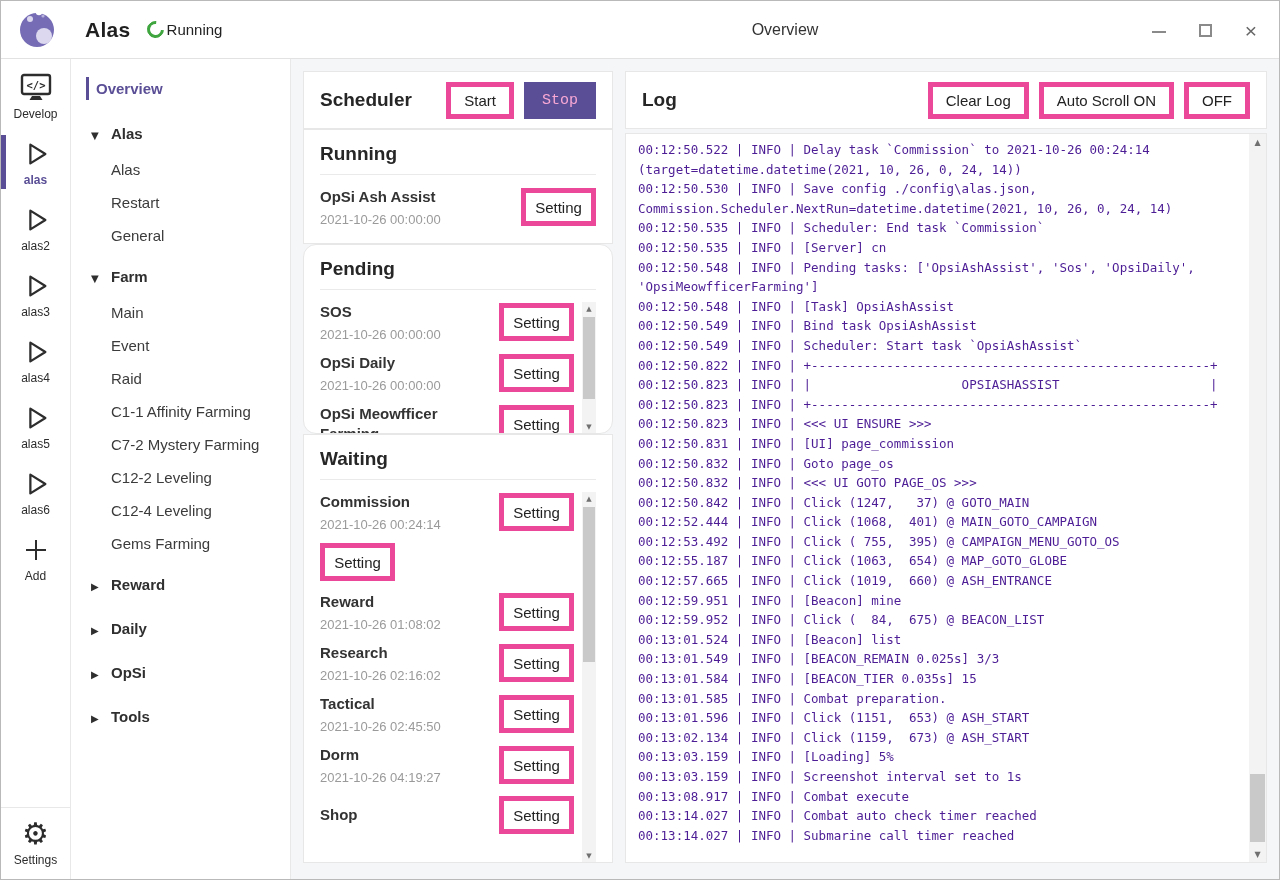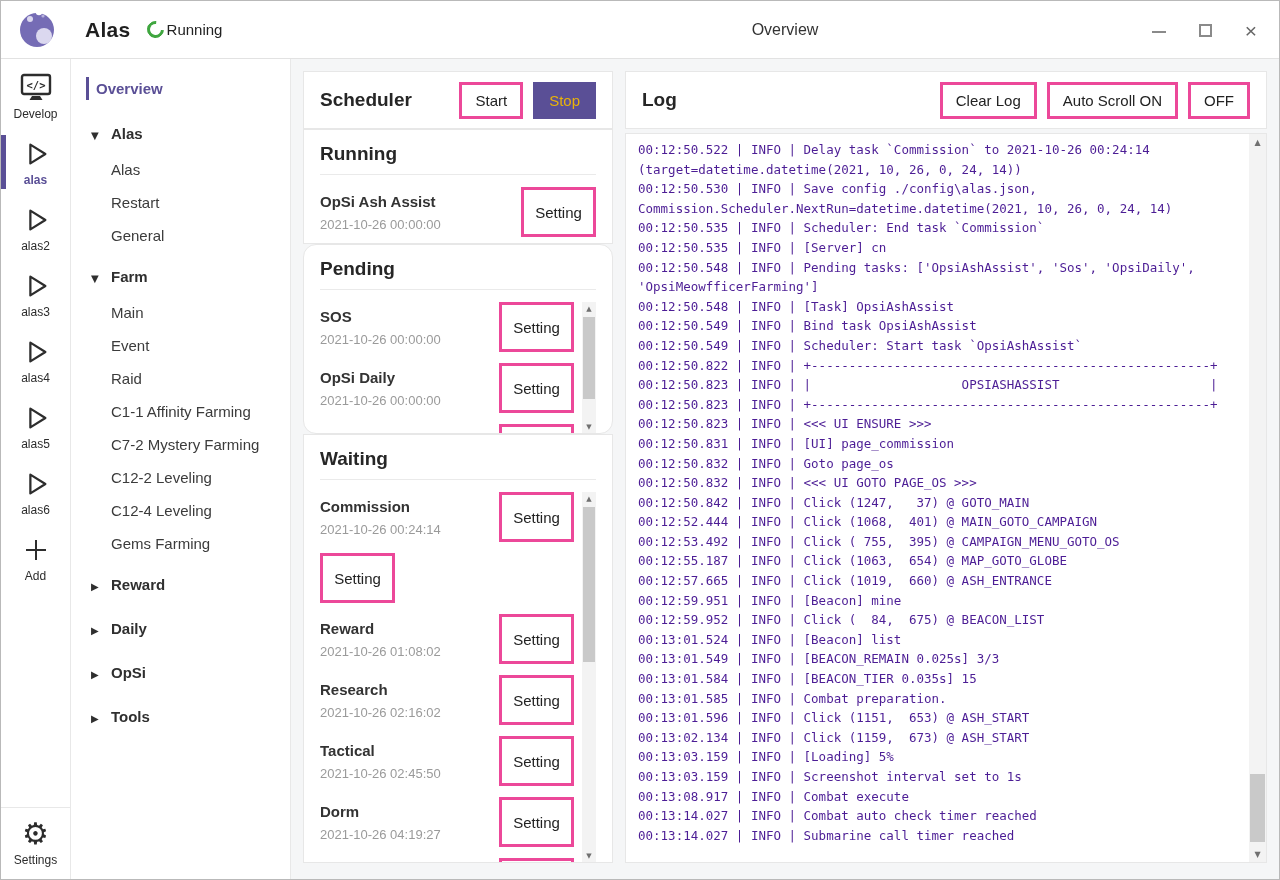--- a/index.html
+++ b/index.html
@@ -46,36 +46,36 @@
   
   .content { flex:1; background:#f5f6f7; display:flex; gap:12px; padding:12px 12px 16px 12px; min-width:0; }
   .panel { background:#fff; border:1px solid #e7e7e7; }
 
   .col-mid { width:310px; flex:0 0 310px; display:flex; flex-direction:column; }
   .col-log { flex:1; display:flex; flex-direction:column; gap:4px; min-width:0; }
 
   .bar-panel { height:58px; flex:0 0 58px; display:flex; align-items:center; justify-content:space-between; padding:0 16px; }
   .panel-title { font-size:19px; font-weight:600; color:#262626; }
   .btn-row { display:flex; gap:10px; }
-  .btn { height:37px; padding:0 13px; background:#fff; border:3px solid #ec4899; font-size:15px; color:#222; font-family:inherit; display:inline-flex; align-items:center; justify-content:center; cursor:pointer; }
-  .btn.primary { background:var(--accent); border-color:var(--accent); color:#eab308; }
+  .btn { height:37px; padding:0 13px; background:#fff; border:5px solid #ec4899; font-size:15px; color:#222; font-family:inherit; display:inline-flex; align-items:center; justify-content:center; cursor:pointer; }
+  .btn.primary { background:var(--accent); border-color:var(--accent); color:#f9a8d4;font-family:Liberation Mono, monospace; }
 
   .sec-panel { padding:13px 16px 0; display:flex; flex-direction:column; overflow:hidden; }
   .sec-title { font-size:19px; font-weight:600; color:#262626; padding-bottom:9px; border-bottom:1px solid #eaeaea; margin-bottom:12px; flex:0 0 auto; }
   .panel-running { height:115px; flex:0 0 115px; }
   .panel-pending { height:190px; flex:0 0 190px;border-radius:13px; }
   .panel-waiting { flex:1; }
 
   .task-list-wrap { position:relative; flex:1; overflow:hidden; }
   .task-list { overflow:hidden; height:100%; padding-right:22px; }
   .task-row { display:flex; align-items:center; justify-content:space-between; margin-bottom:11px; }
   .task-info { min-width:0; flex:1; padding-right:8px; }
   .task-name { font-size:15px; font-weight:600; color:#333; line-height:20px; }
   .task-time { font-size:13px; color:#9a9a9a; margin-top:5px; }
-  .btn.setting { width:75px; flex:0 0 75px; height:50px; }
+  .btn.setting { width:75px; flex:0 0 75px; height:38px; }
 
   
   .vscroll { position:absolute; right:0; top:0; bottom:0; width:14px; background:#f3f3f3; }
   .vscroll .arr { position:absolute; left:0; right:0; height:13px; display:flex; align-items:center; justify-content:center; font-size:7px; color:#707070; font-family:"DejaVu Sans", sans-serif; }
   .vscroll .arr.up { top:0; }
   .vscroll .arr.down { bottom:0; }
   .vscroll .thumb { position:absolute; left:1px; right:1px; background:#c9c9c9; }
 
   
   .panel-logbody { flex:1; position:relative; overflow:hidden; padding:6px 30px 6px 12px; }

